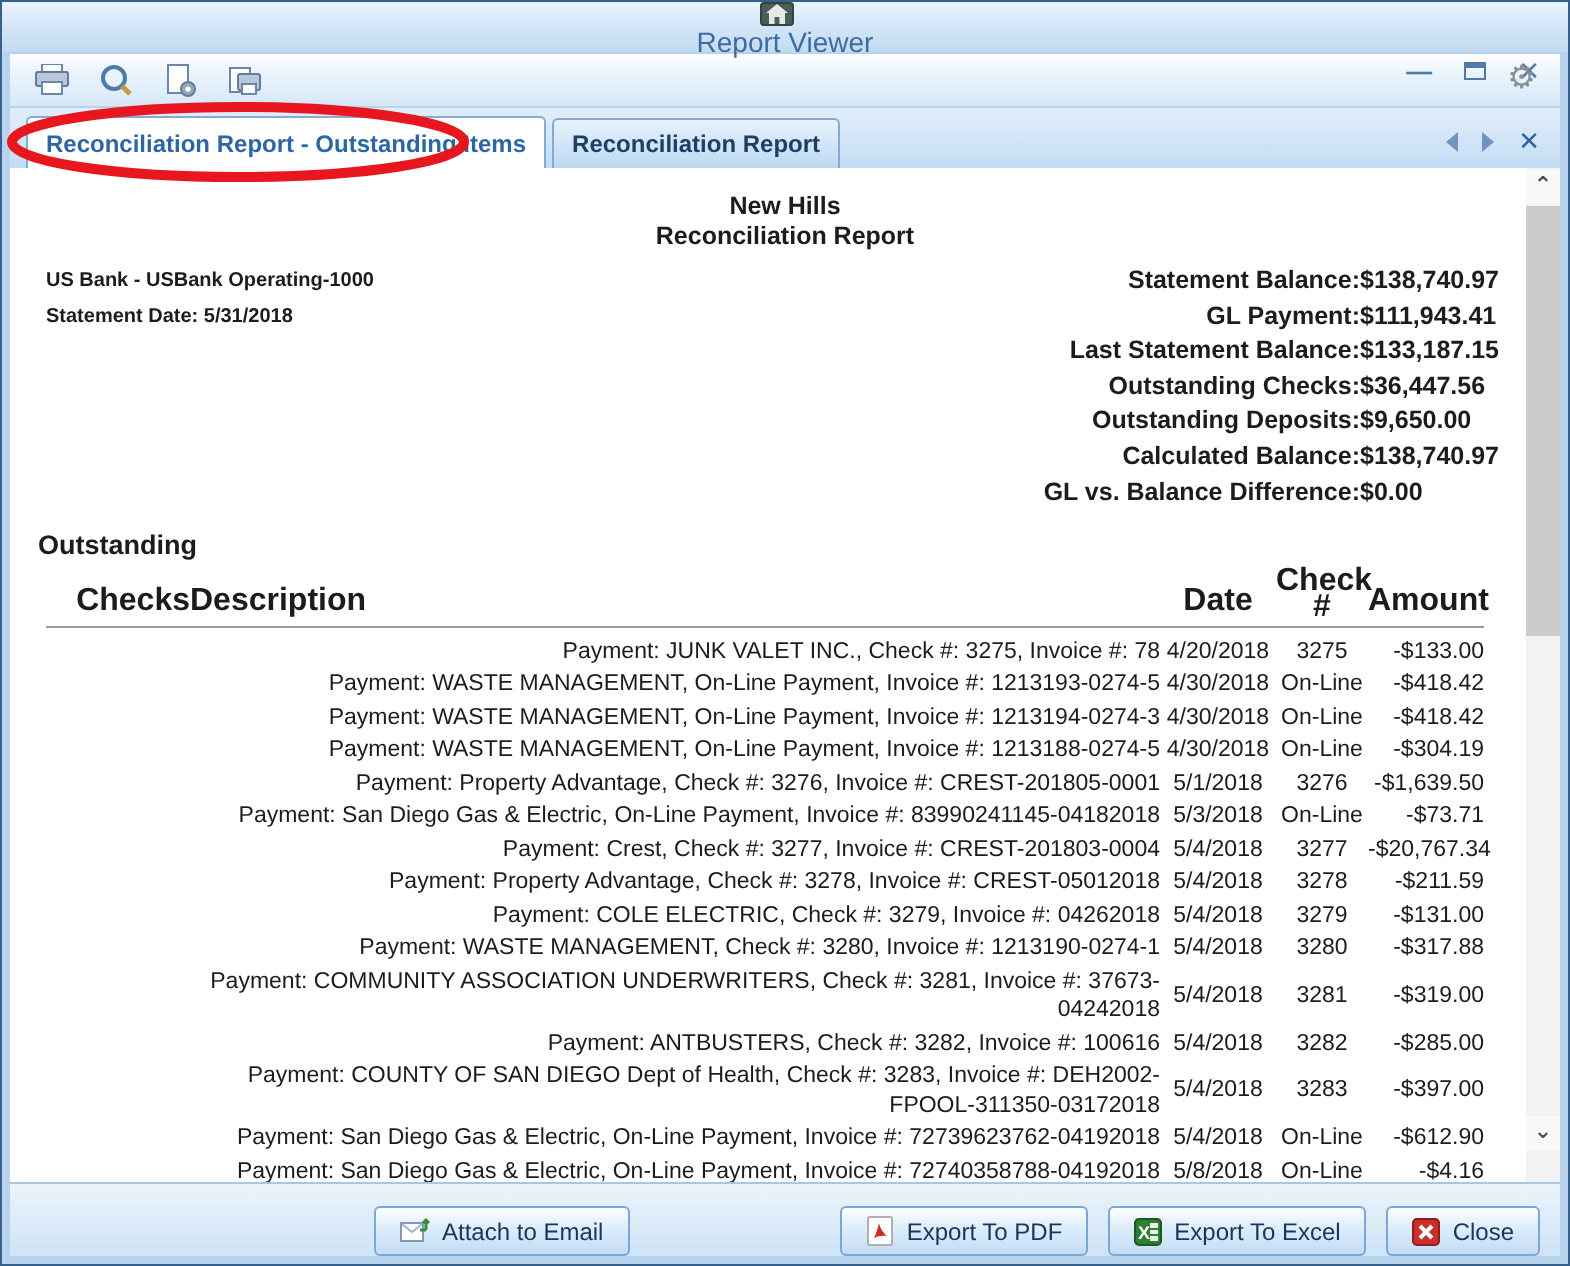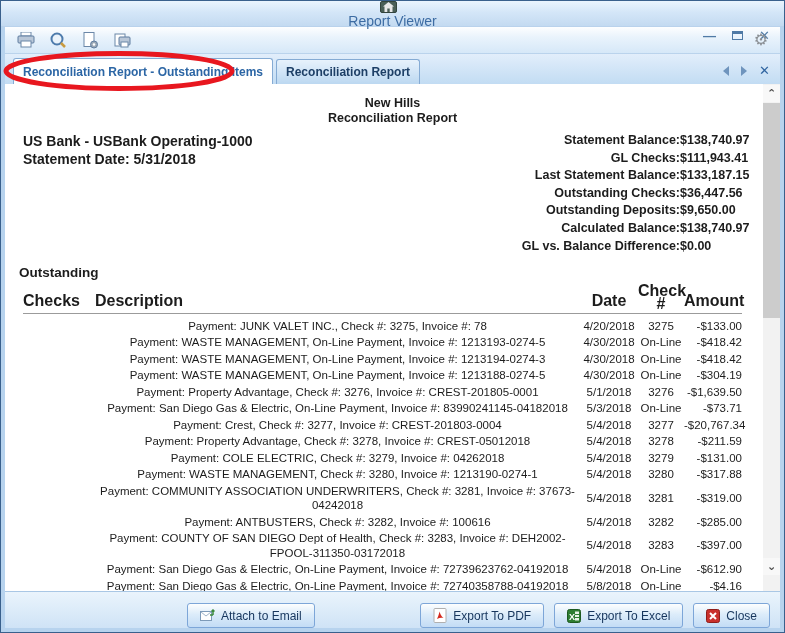--- a/index.html
+++ b/index.html
@@ -39,37 +39,37 @@
   .tab-x { color:#2f64a0; font-weight:bold; font-size:13px; line-height:1; }
 
   
   .annotation { position:absolute; left:0px; top:49px; z-index:10; pointer-events:none; }
 
   
   .content { height:507px; background:#fff; position:relative; overflow:hidden;
              padding:12px 18px 0 18px; color:#1c1c1c; }
   .rpt-title { text-align:center; font-weight:bold; font-size:12.5px; line-height:15px; }
   .head-row { display:flex; margin-top:6px; }
-  .acct-block { font-size:14px; font-weight:600; line-height:18px; }
+  .acct-block { font-size:10px; font-weight:600; line-height:18px; }
   .summary { margin-left:auto; font-size:12.5px; font-weight:600; }
   .sum-row { display:flex; justify-content:flex-end; line-height:17.6px; }
   .sum-label { text-align:right; }
   .sum-value { width:82px; }
 
   .section-title { font-weight:bold; font-size:13.5px; margin:10px 0 2px -4px; }
 
   table.outs { border-collapse:collapse; width:719px; table-layout:fixed; }
   table.outs th { font-size:16px; font-weight:bold; padding:2px 0 3px 0; vertical-align:bottom; }
   table.outs td { font-size:11.5px; padding:1px 0; vertical-align:middle; line-height:14.5px; }
-  th.c-checks { width:72px; text-align:left; padding-left:27px;margin-left:28px; }
+  th.c-checks { width:72px; text-align:right; padding-left:27px;margin-left:28px; }
   th.c-desc   { width:485px; text-align:left; }
   th.c-date   { width:58px; text-align:center; }
   th.c-check  { width:46px; text-align:center; line-height:13px; }
   th.c-amount { width:58px; text-align:right; }
-  td.d-desc { text-align:center; padding-right:12px; }
+  td.d-desc { text-align:right; padding-right:12px; }
   td.d-date { text-align:center; white-space:nowrap; }
   td.d-check{ text-align:center; }
   td.d-amount { text-align:right; overflow-wrap:normal;margin-left:24px; }
   .hdr-rule td { border-top:1px solid #9b9b9b; height:4px; padding:0; }
 
   
   .vscroll { position:absolute; top:0; right:0; width:17px; height:507px; background:#f2f2f2; }
   .scroll-btn { position:absolute; left:0; width:17px; height:17px; background:#f8f8f8;
                 display:flex; align-items:center; justify-content:center; }
   .scroll-up { top:1px; }
@@ -166,21 +166,21 @@
         <div>Statement Date: 5/31/2018</div>
       </div>
       <div class="summary">
 
           <div class="sum-row">
             <span class="sum-label">Statement Balance:</span>
             <span class="sum-value">$138,740.97</span>
           </div>
 
           <div class="sum-row">
-            <span class="sum-label">GL Checks:</span>
+            <span class="sum-label">GL Payment:</span>
             <span class="sum-value">$111,943.41</span>
           </div>
 
           <div class="sum-row">
             <span class="sum-label">Last Statement Balance:</span>
             <span class="sum-value">$133,187.15</span>
           </div>
 
           <div class="sum-row">
             <span class="sum-label">Outstanding Checks:</span>

